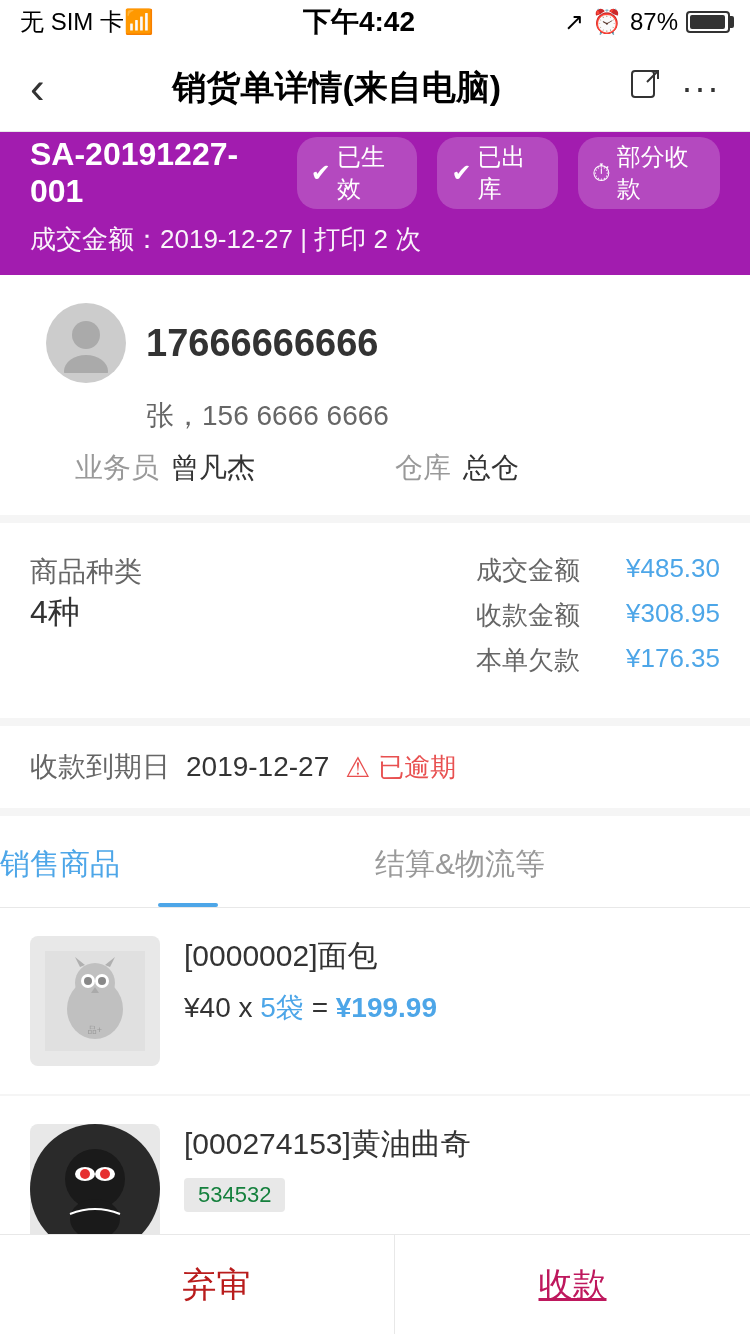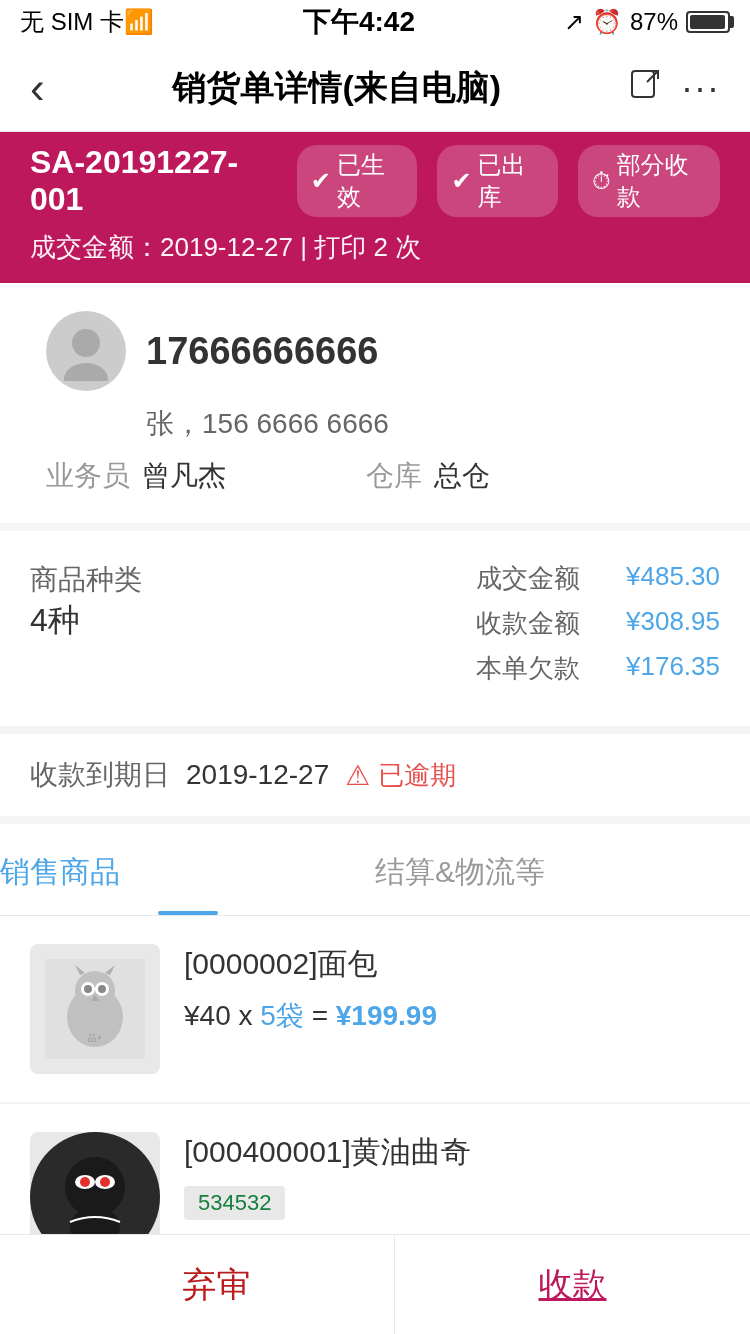--- a/index.html
+++ b/index.html
@@ -43,22 +43,22 @@
       justify-content: space-between;
       padding: 0 30px;
       border-bottom: 1px solid #e8e8e8;
     }
     .nav-title { font-size: 34px; font-weight: 600; color: #000; }
     .nav-actions { display: flex; gap: 20px; align-items: center; }
     .nav-icon { font-size: 32px; color: #333; cursor: pointer; }
 
     
     .header-banner {
-      background: #be185d;
-      padding: 12px 30px 18px;
+      background: #a21caf;
+      padding: 4px 30px 18px;
       color: #fff;
     }
     .banner-row1 {
       display: flex;
       align-items: center;
       gap: 20px;
       margin-bottom: 12px;
     }
     .order-id { font-size: 32px; font-weight: 700; }
     .badge {
@@ -80,21 +80,21 @@
     .customer-top { display: flex; align-items: center; gap: 20px; }
     .avatar {
       width: 80px; height: 80px; border-radius: 50%;
       background: #ccc; display: flex; align-items: center; justify-content: center;
       overflow: hidden;
     }
     .customer-name { font-size: 38px; font-weight: 600; color: #333; }
     .customer-sub { font-size: 28px; color: #666; padding-left: 100px; }
     .customer-meta {
       display: flex; align-items: center; padding-left: 0;
-      font-size: 28px; color: #666;
+      font-size: 28px; color: #666; margin-left: 29px;
     }
     .meta-label { color: #999; }
     .meta-value { color: #333; margin-right: 60px; }
 
     
     .summary-section {
       background: #fff;
       padding: 30px 30px;
       border-bottom: 8px solid #f5f5f5;
     }
@@ -353,21 +353,21 @@
         <circle cx="55" cy="50" r="5" fill="#e63030"></circle>
         <circle cx="75" cy="50" r="5" fill="#e63030"></circle>
 
         <ellipse cx="65" cy="95" rx="25" ry="20" fill="#1a1a1a"></ellipse>
         <path d="M40 90 Q65 80 90 90" stroke="#fff" stroke-width="2" fill="none"></path>
 
         <text x="65" y="125" text-anchor="middle" font-size="9" fill="#888">assword</text>
       </svg>
     </div>
     <div class="product-info">
-      <div class="product-name">[000400001]黄油曲奇</div>
+      <div class="product-name">[000274153]黄油曲奇</div>
       <div class="product-sku">534532</div>
       <div class="product-price">
         <span>¥23</span>
         <span> x </span>
         <span class="product-qty">0.36个</span>
         <span> = </span>
         <span class="product-total">¥8.28</span>
       </div>
     </div>
   </div>

